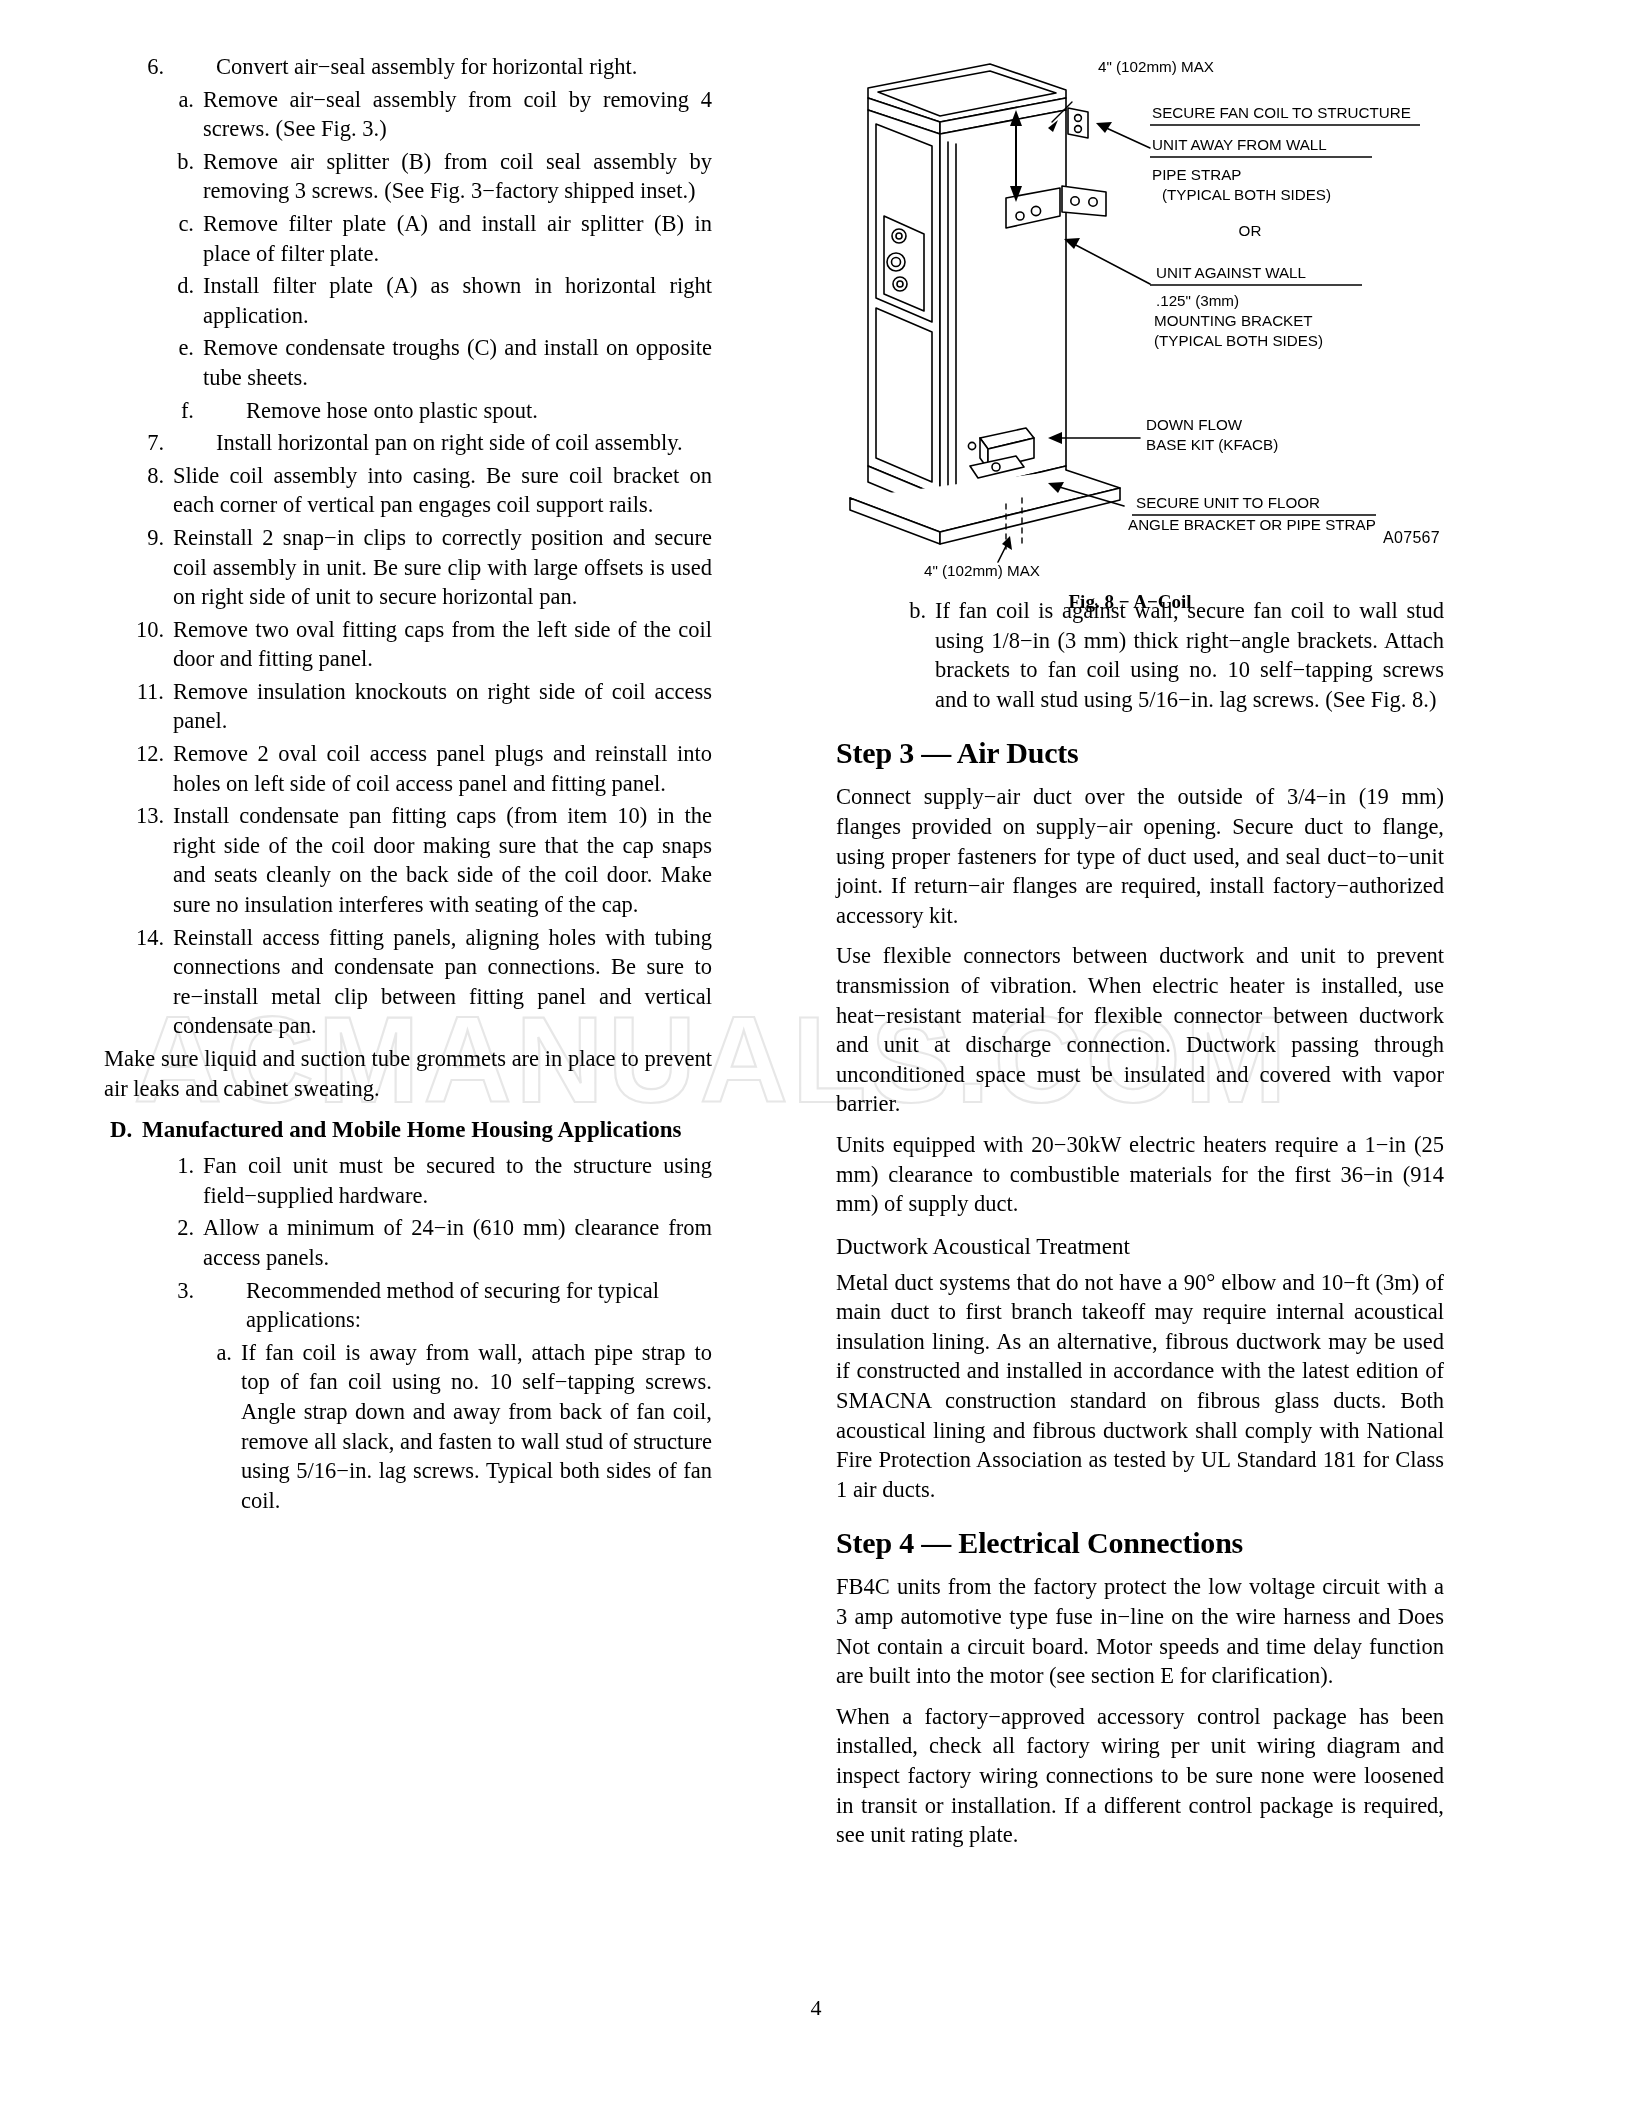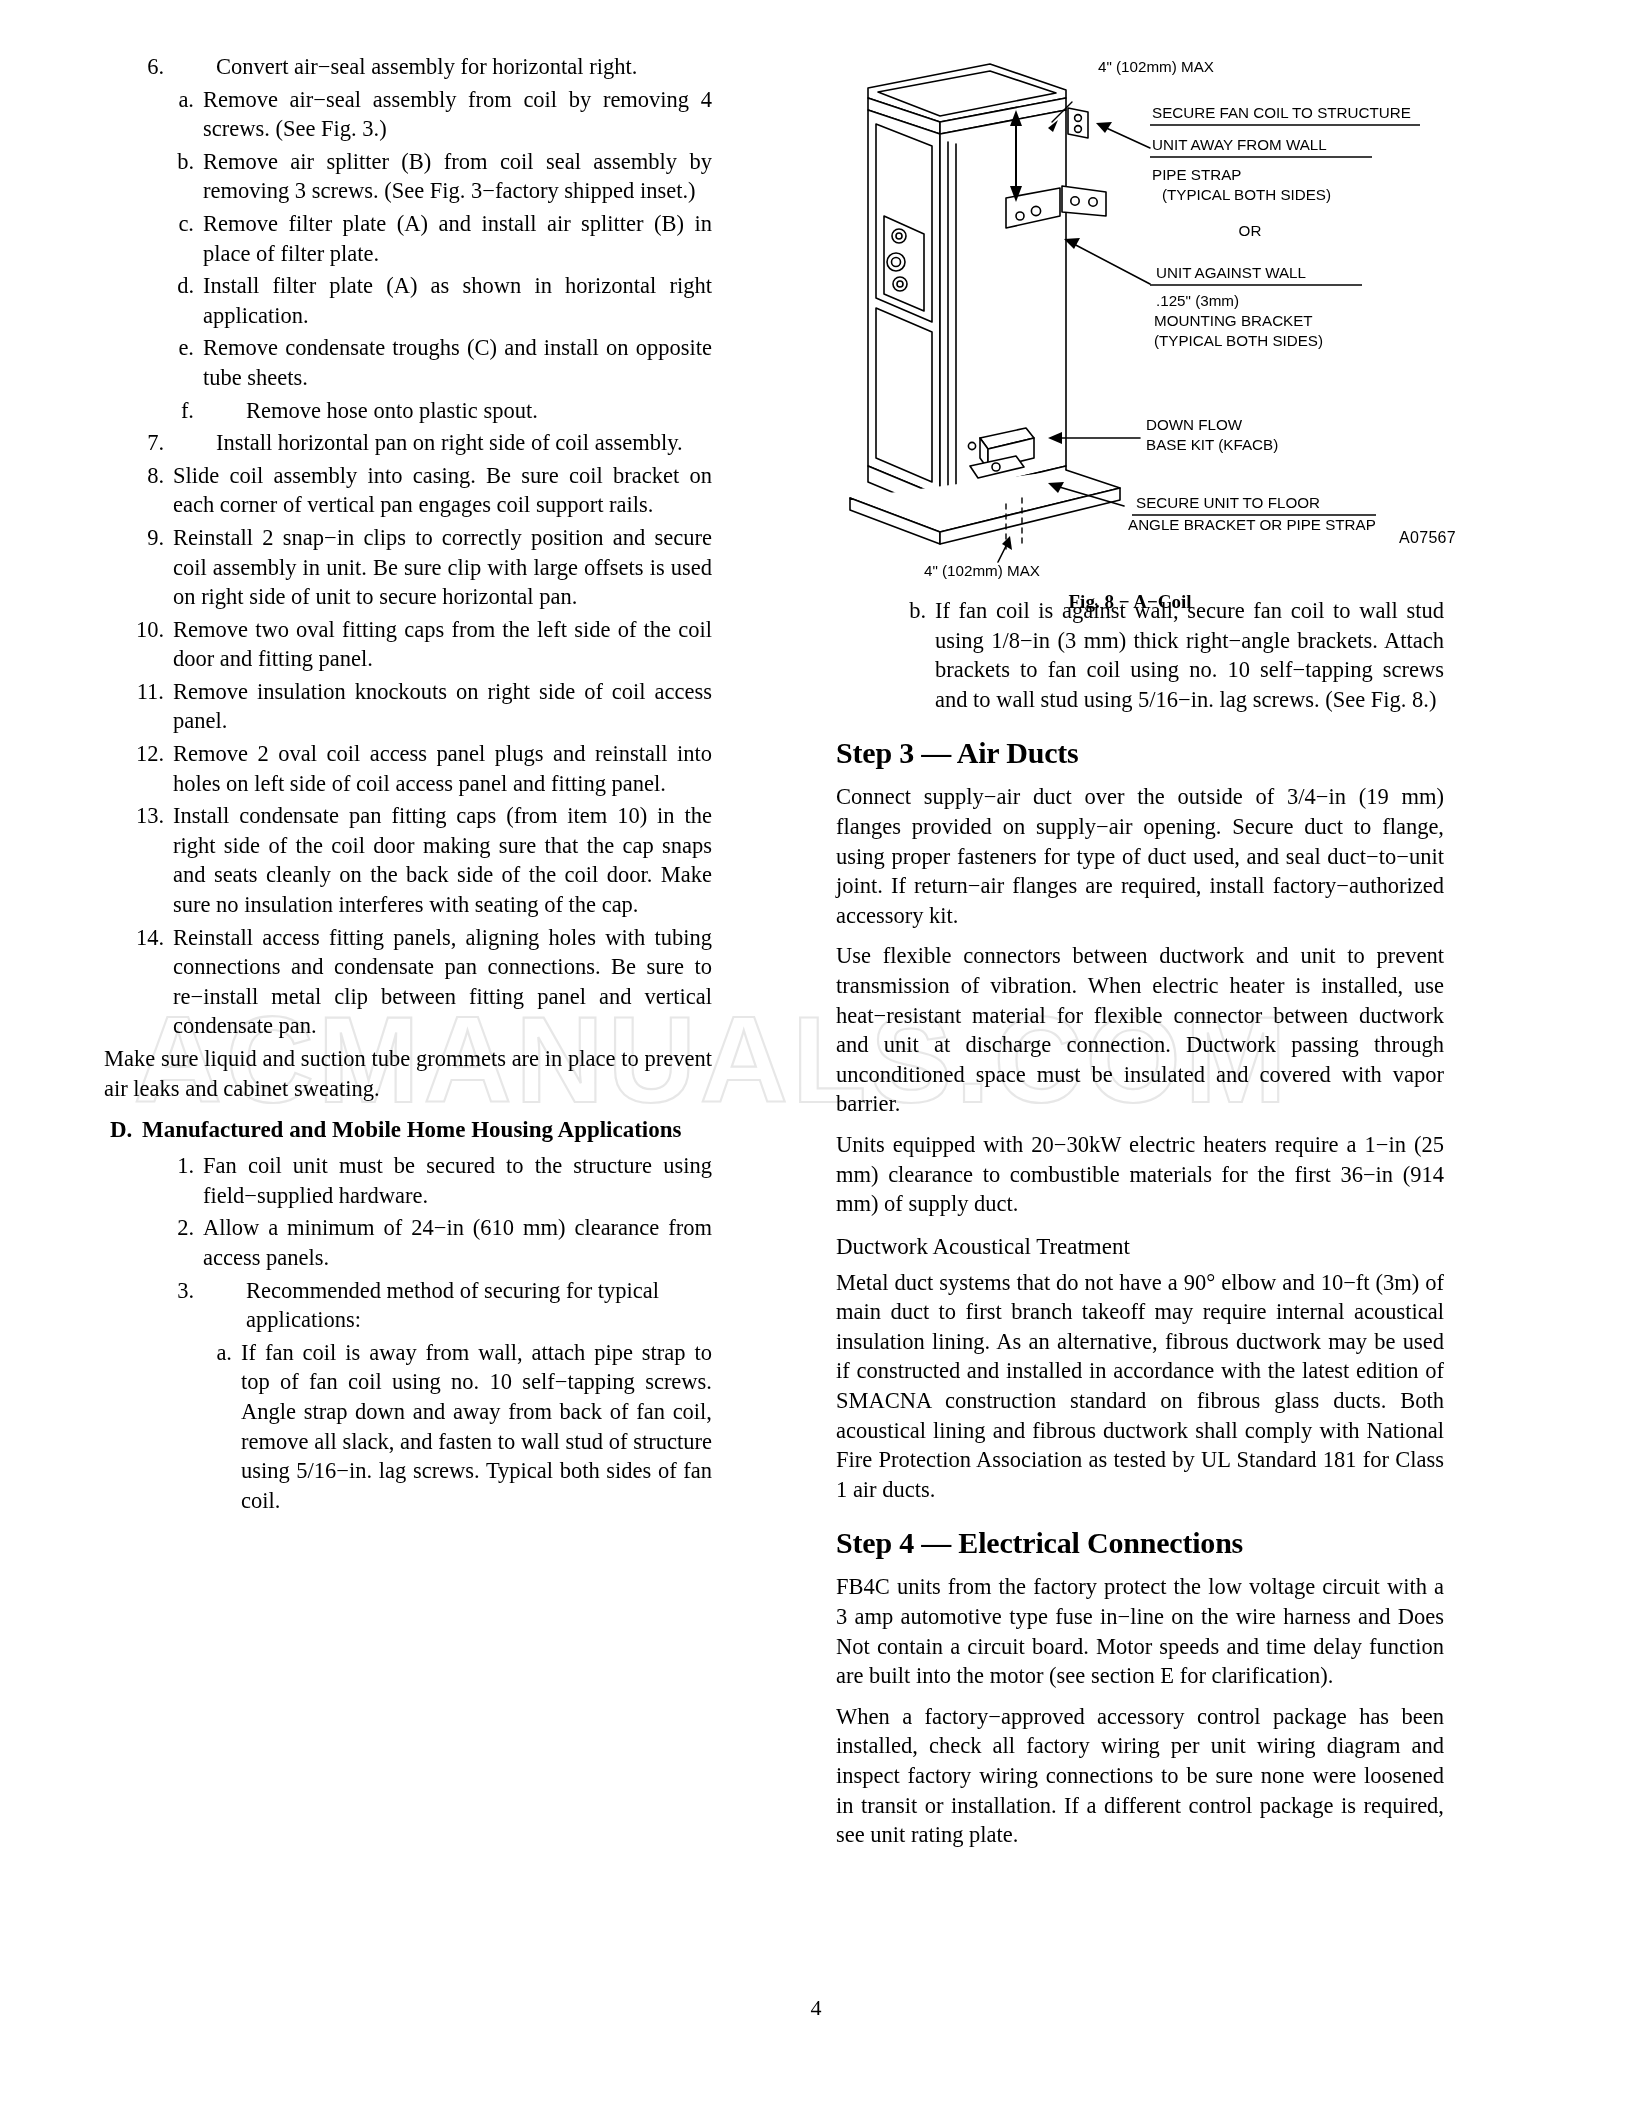--- a/index.html
+++ b/index.html
@@ -121,21 +121,21 @@
   #figure-block {
     position: absolute;
     left: 820px;
     top: 46px;
     width: 640px;
     height: 668px;
   }
   #figure-svg { display: block; }
   #fig-id {
     position: absolute;
-    right: 4px;
+    right: 20px;
     top: 483px;
     font-family: "Liberation Sans", sans-serif;
     font-size: 16px;
     letter-spacing: 0.3px;
   }
   .fig-caption {
     position: absolute;
     left: 0;
     top: 545px;
     width: 620px;

